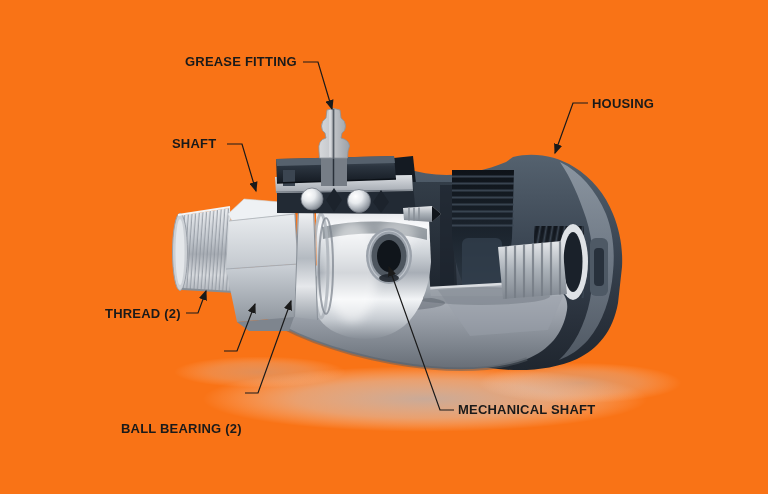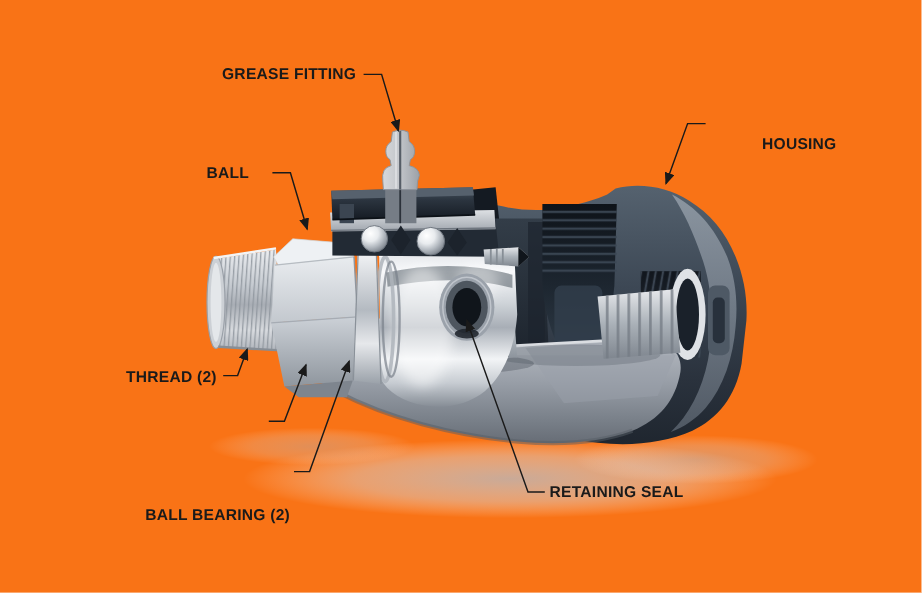--- a/index.html
+++ b/index.html
@@ -6,21 +6,21 @@
   .stage{
     position:relative;width:768px;height:494px;overflow:hidden;
     background:#f97316;font-family:"Liberation Sans",sans-serif;
   }
   .stage svg{position:absolute;left:0;top:0;}
   .lbl{
     position:absolute;font-weight:bold;font-size:13px;line-height:15px;
     color:#1a1a1a;letter-spacing:.2px;white-space:nowrap;user-select:none;
   }
   .lbl-grease{left:185px;top:54px;}
-  .lbl-housing{left:592px;top:112px;margin-left:43px;}
+  .lbl-housing{left:592px;top:96px;}
   .lbl-shaft{left:172px;top:136px;}
   .lbl-thread{left:105px;top:306px;}
   .lbl-retaining{left:111px;top:343px;}
   .lbl-ball{left:121px;top:385px;margin-top:36px;}
   .lbl-seal{left:458px;top:402px;}
 </style>
 </head>
 <body>
 
 <div class="stage">
@@ -273,18 +273,18 @@
     <polyline points="227,144 242,144 256,191" marker-end="url(#arrow)"></polyline>
     <polyline points="186,313 198,313 206,291" marker-end="url(#arrow)"></polyline>
     <polyline points="224,351 237,351 255,304" marker-end="url(#arrow)"></polyline>
     <polyline points="245,393 258,393 291,301" marker-end="url(#arrow)"></polyline>
     <polyline points="454,410 440,410 389,267" marker-end="url(#arrow)"></polyline>
   </g>
 </svg>
 
 <div class="lbl lbl-grease">GREASE FITTING</div>
 <div class="lbl lbl-housing">HOUSING</div>
-<div class="lbl lbl-shaft">BALL</div>
+<div class="lbl lbl-shaft">SHAFT</div>
 <div class="lbl lbl-thread">THREAD (2)</div>
 <div class="lbl lbl-ball">BALL BEARING (2)</div>
-<div class="lbl lbl-seal">RETAINING SEAL</div>
+<div class="lbl lbl-seal">MECHANICAL SHAFT</div>
 
 </div>
 
 </body></html>

